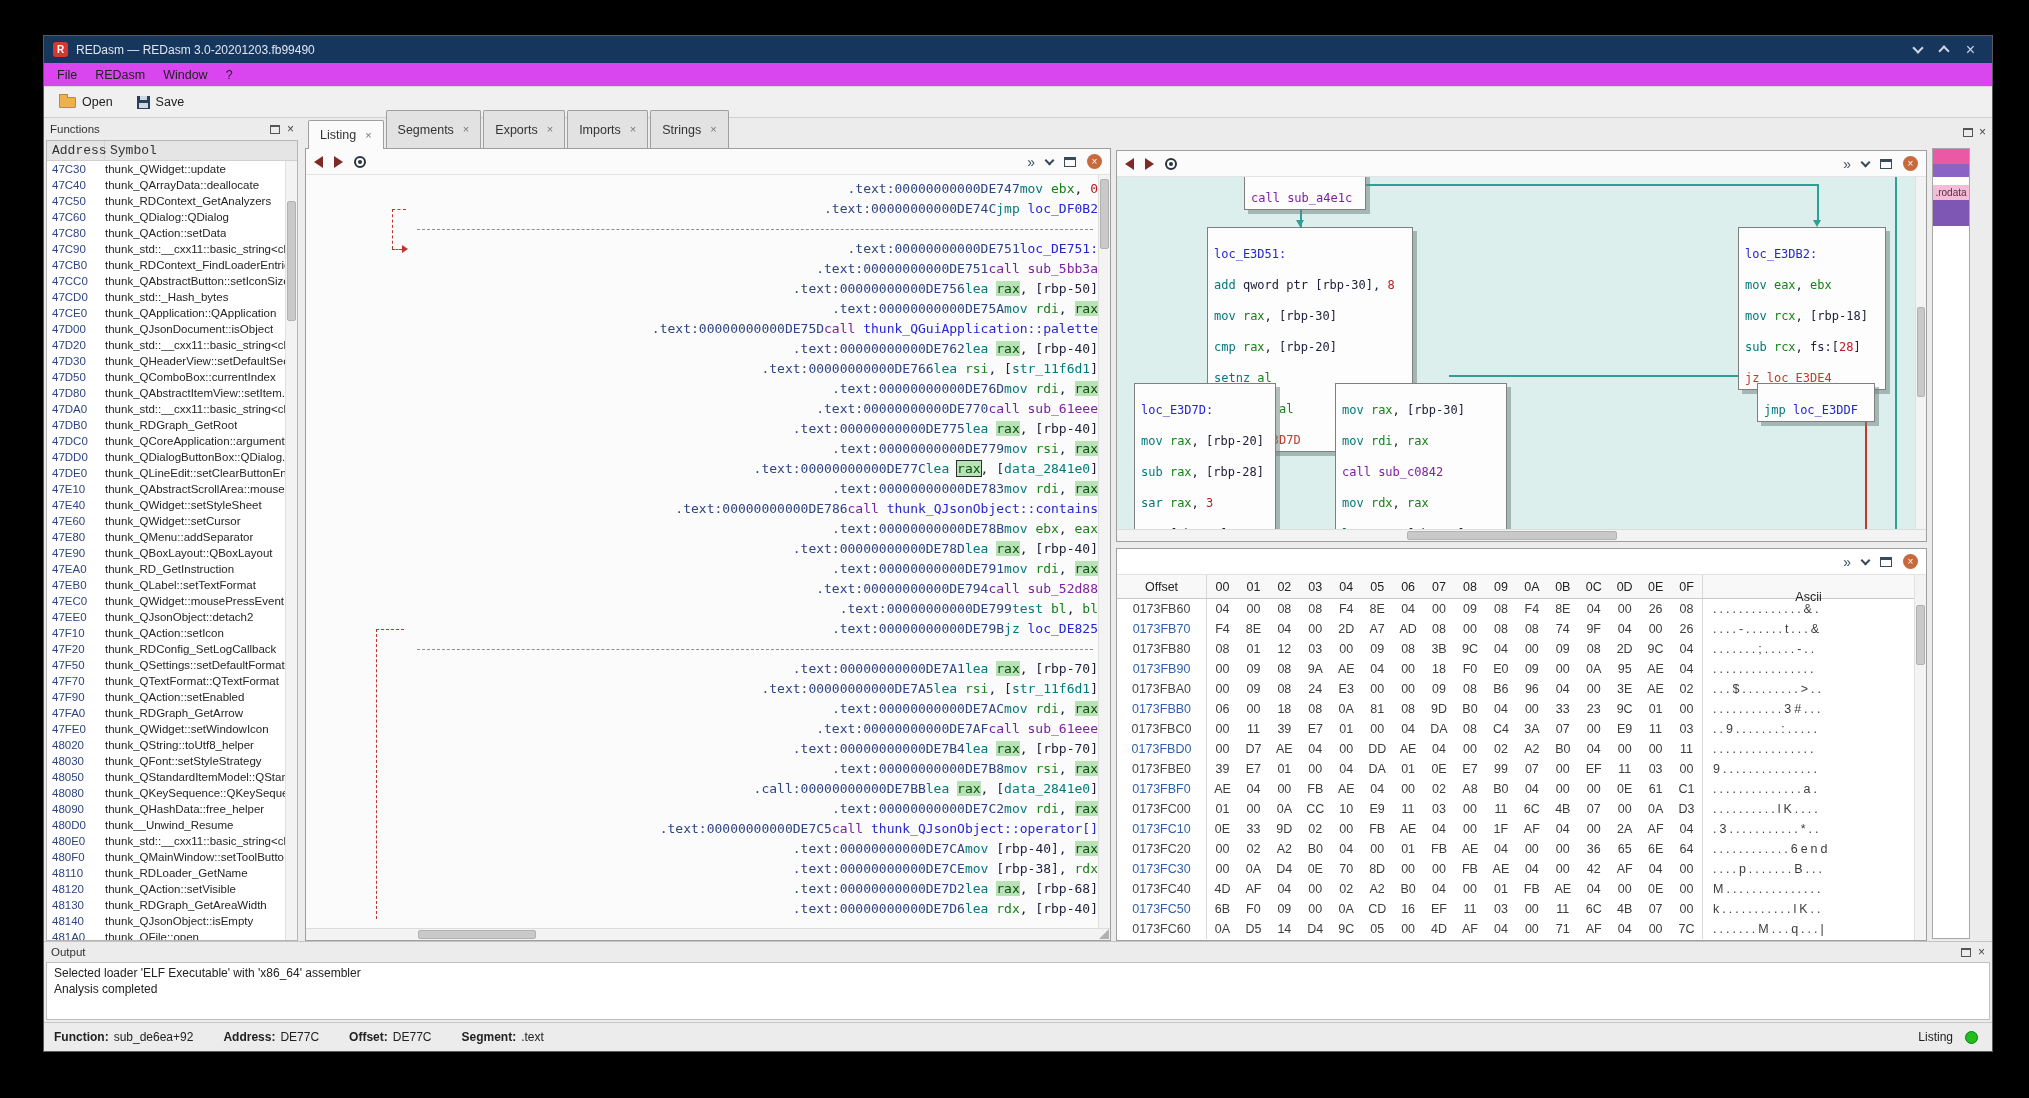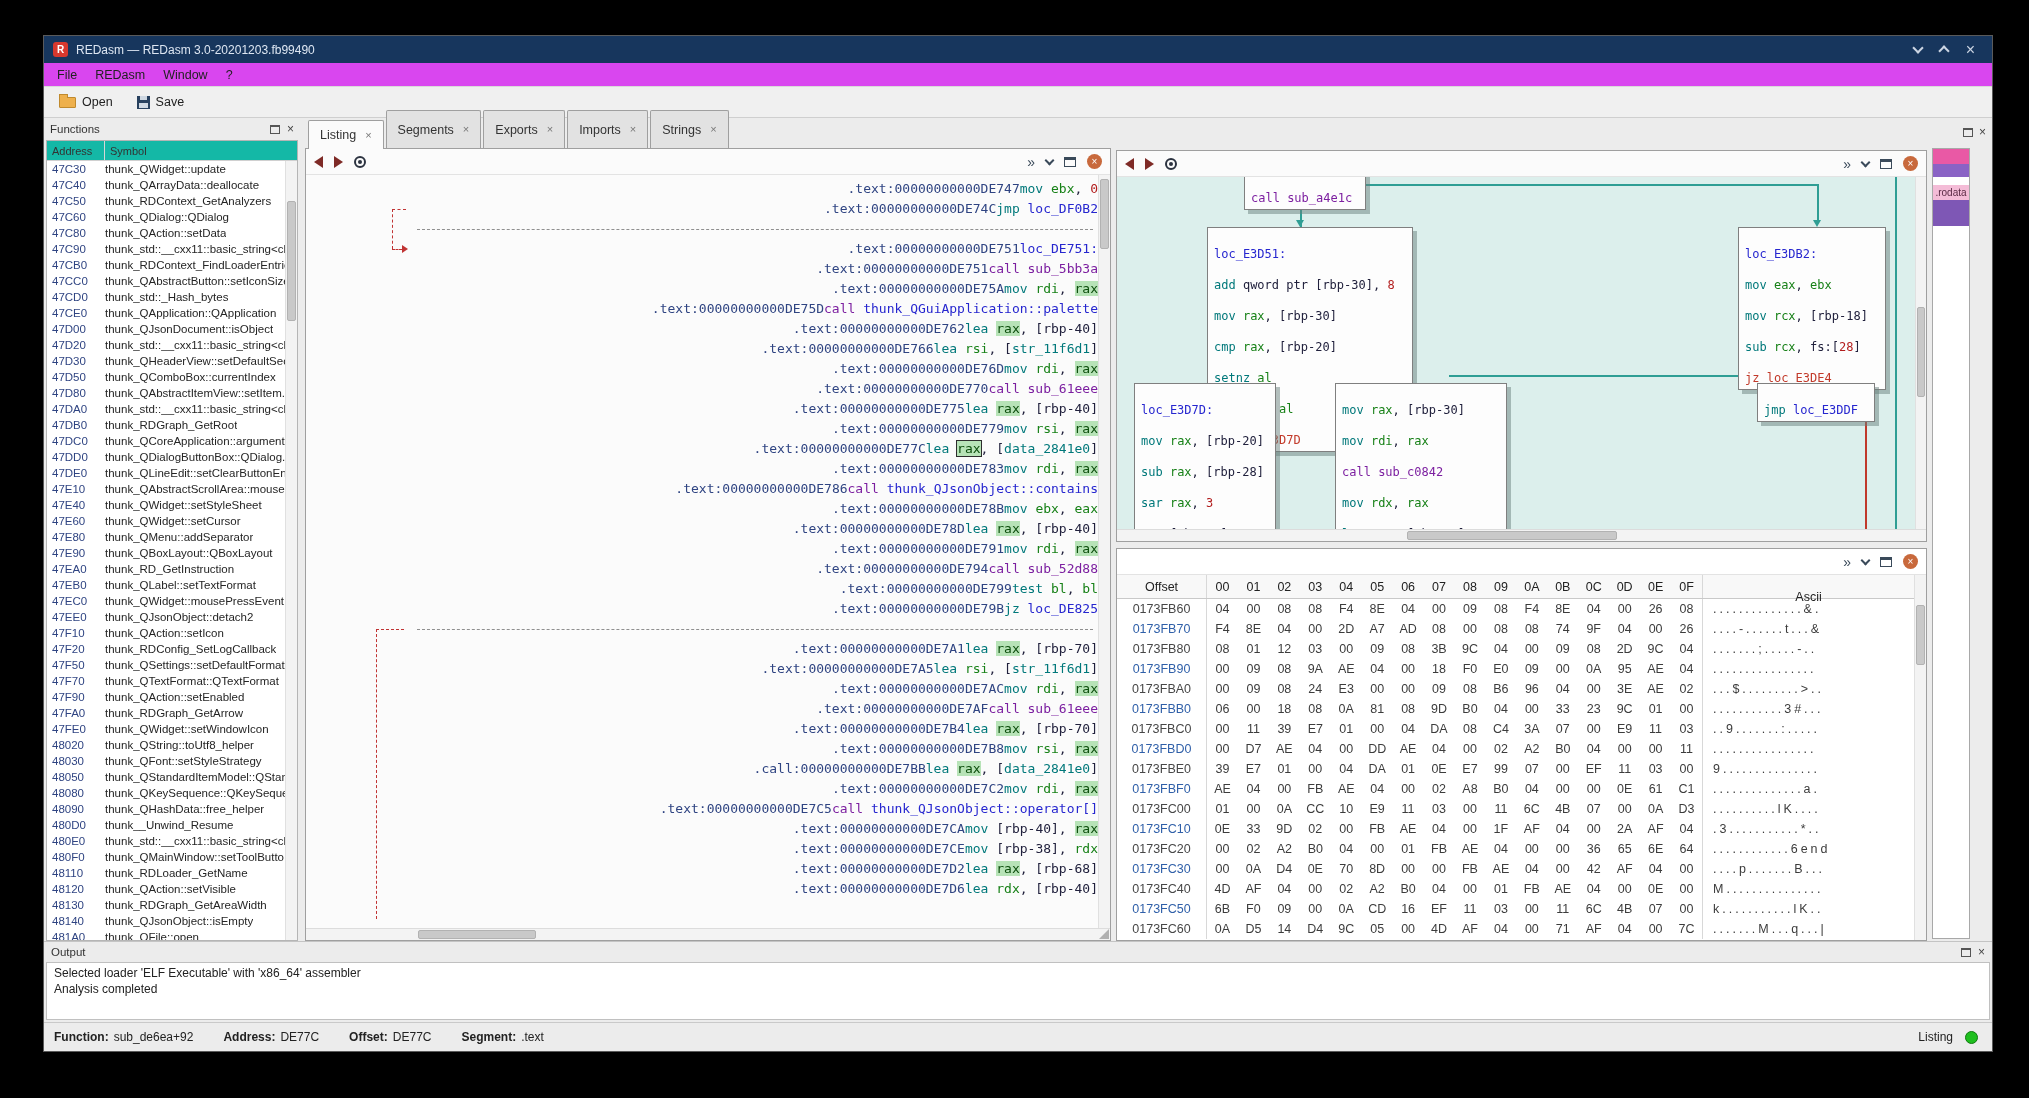--- a/index.html
+++ b/index.html
@@ -38,22 +38,22 @@
   .vsplit { width:5px; flex-shrink:0; }
 
   
   .dock-fn { width:256px; display:flex; flex-direction:column; flex-shrink:0; }
   .dock-titlebar { height:22px; display:flex; align-items:center; font-size:11.5px; color:#333; padding:0 6px; flex-shrink:0;}
   .dock-btns { margin-left:auto; display:flex; gap:7px; align-items:center; }
   .float-icon { width:10px; height:9px; border:1px solid #555; border-top-width:2px; }
   .close-x { font-size:12px; color:#444; line-height:1; }
   .fn-table { flex:1; background:#fff; border:1px solid #b5b5b5; margin:0 2px; display:flex;
               flex-direction:column; position:relative; overflow:hidden; }
-  .fn-header { display:flex; height:20px; background:#14b8a6; border-bottom:1px solid #d0d0d0;
-               font-size:11px; color:#333; flex-shrink:0;}
+  .fn-header { display:flex; height:20px; background:#e5e5e5; border-bottom:1px solid #d0d0d0;
+               font-size:13px; color:#333; flex-shrink:0;font-family:Liberation Mono, monospace;}
   .fn-h-addr { width:58px; padding-left:5px; border-right:1px solid #d6d6d6; display:flex; align-items:center;}
   .fn-h-sym { flex:1; padding-left:5px; display:flex; align-items:center;}
   .fn-rows { flex:1; overflow:hidden; font-size:11.5px; }
   .fn-row { height:16px; display:flex; align-items:center; white-space:nowrap; }
   .fn-addr { width:58px; padding-left:5px; color:#2f4482; flex-shrink:0; }
   .fn-sym { color:#252525; overflow:hidden; }
   .scroll-v { position:absolute; right:0; top:20px; bottom:0; width:12px; background:#f3f3f3; border-left:1px solid #e0e0e0; }
   .scroll-thumb { position:absolute; left:1px; right:1px; background:#c9c9c9; border:1px solid #b2b2b2; border-radius:2px; }
 
   
@@ -461,20 +461,21 @@
               <div class="jarrow" style="left:96px;top:70px;"></div>
               <div class="jline-h" style="left:70px;top:454px;width:28px;"></div>
               <div class="jline-v" style="left:70px;top:454px;height:290px;"></div>
             <div class="lrow"><span class="addr">.text:00000000000DE747</span><span class="tk mn">mov</span><span class="tk pl"> </span><span class="tk reg">ebx</span><span class="tk pl">, </span><span class="tk num">0</span></div>
                 <div class="lrow"><span class="addr">.text:00000000000DE74C</span><span class="tk mn">jmp</span><span class="tk pl"> </span><span class="tk loc">loc_DF0B2</span></div>
                 <div class="sep-row">
                   <div class="sep-line"></div>
                 </div>
                 <div class="lrow"><span class="addr">.text:00000000000DE751</span><span class="tk loc">loc_DE751:</span></div>
                 <div class="lrow"><span class="addr">.text:00000000000DE751</span><span class="tk call">call</span><span class="tk pl"> </span><span class="tk sub">sub_5bb3a</span></div>
+                <div class="lrow"><span class="addr">.text:00000000000DE756</span><span class="tk mn">lea</span><span class="tk pl"> </span><span class="tk rh">rax</span><span class="tk pl">, [rbp-50]</span></div>
                 <div class="lrow"><span class="addr">.text:00000000000DE75A</span><span class="tk mn">mov</span><span class="tk pl"> </span><span class="tk reg">rdi</span><span class="tk pl">, </span><span class="tk rh">rax</span></div>
                 <div class="lrow"><span class="addr">.text:00000000000DE75D</span><span class="tk call">call</span><span class="tk pl"> </span><span class="tk loc">thunk_QGuiApplication::palette</span></div>
                 <div class="lrow"><span class="addr">.text:00000000000DE762</span><span class="tk mn">lea</span><span class="tk pl"> </span><span class="tk rh">rax</span><span class="tk pl">, [rbp-40]</span></div>
                 <div class="lrow"><span class="addr">.text:00000000000DE766</span><span class="tk mn">lea</span><span class="tk pl"> </span><span class="tk reg">rsi</span><span class="tk pl">, [</span><span class="tk dat">str_11f6d1</span><span class="tk pl">]</span></div>
                 <div class="lrow"><span class="addr">.text:00000000000DE76D</span><span class="tk mn">mov</span><span class="tk pl"> </span><span class="tk reg">rdi</span><span class="tk pl">, </span><span class="tk rh">rax</span></div>
                 <div class="lrow"><span class="addr">.text:00000000000DE770</span><span class="tk call">call</span><span class="tk pl"> </span><span class="tk sub">sub_61eee</span></div>
                 <div class="lrow"><span class="addr">.text:00000000000DE775</span><span class="tk mn">lea</span><span class="tk pl"> </span><span class="tk rh">rax</span><span class="tk pl">, [rbp-40]</span></div>
                 <div class="lrow"><span class="addr">.text:00000000000DE779</span><span class="tk mn">mov</span><span class="tk pl"> </span><span class="tk reg">rsi</span><span class="tk pl">, </span><span class="tk rh">rax</span></div>
                 <div class="lrow"><span class="addr">.text:00000000000DE77C</span><span class="tk mn">lea</span><span class="tk pl"> </span><span class="tk cur">rax</span><span class="tk pl">, [</span><span class="tk dat">data_2841e0</span><span class="tk pl">]</span></div>
                 <div class="lrow"><span class="addr">.text:00000000000DE783</span><span class="tk mn">mov</span><span class="tk pl"> </span><span class="tk reg">rdi</span><span class="tk pl">, </span><span class="tk rh">rax</span></div>

